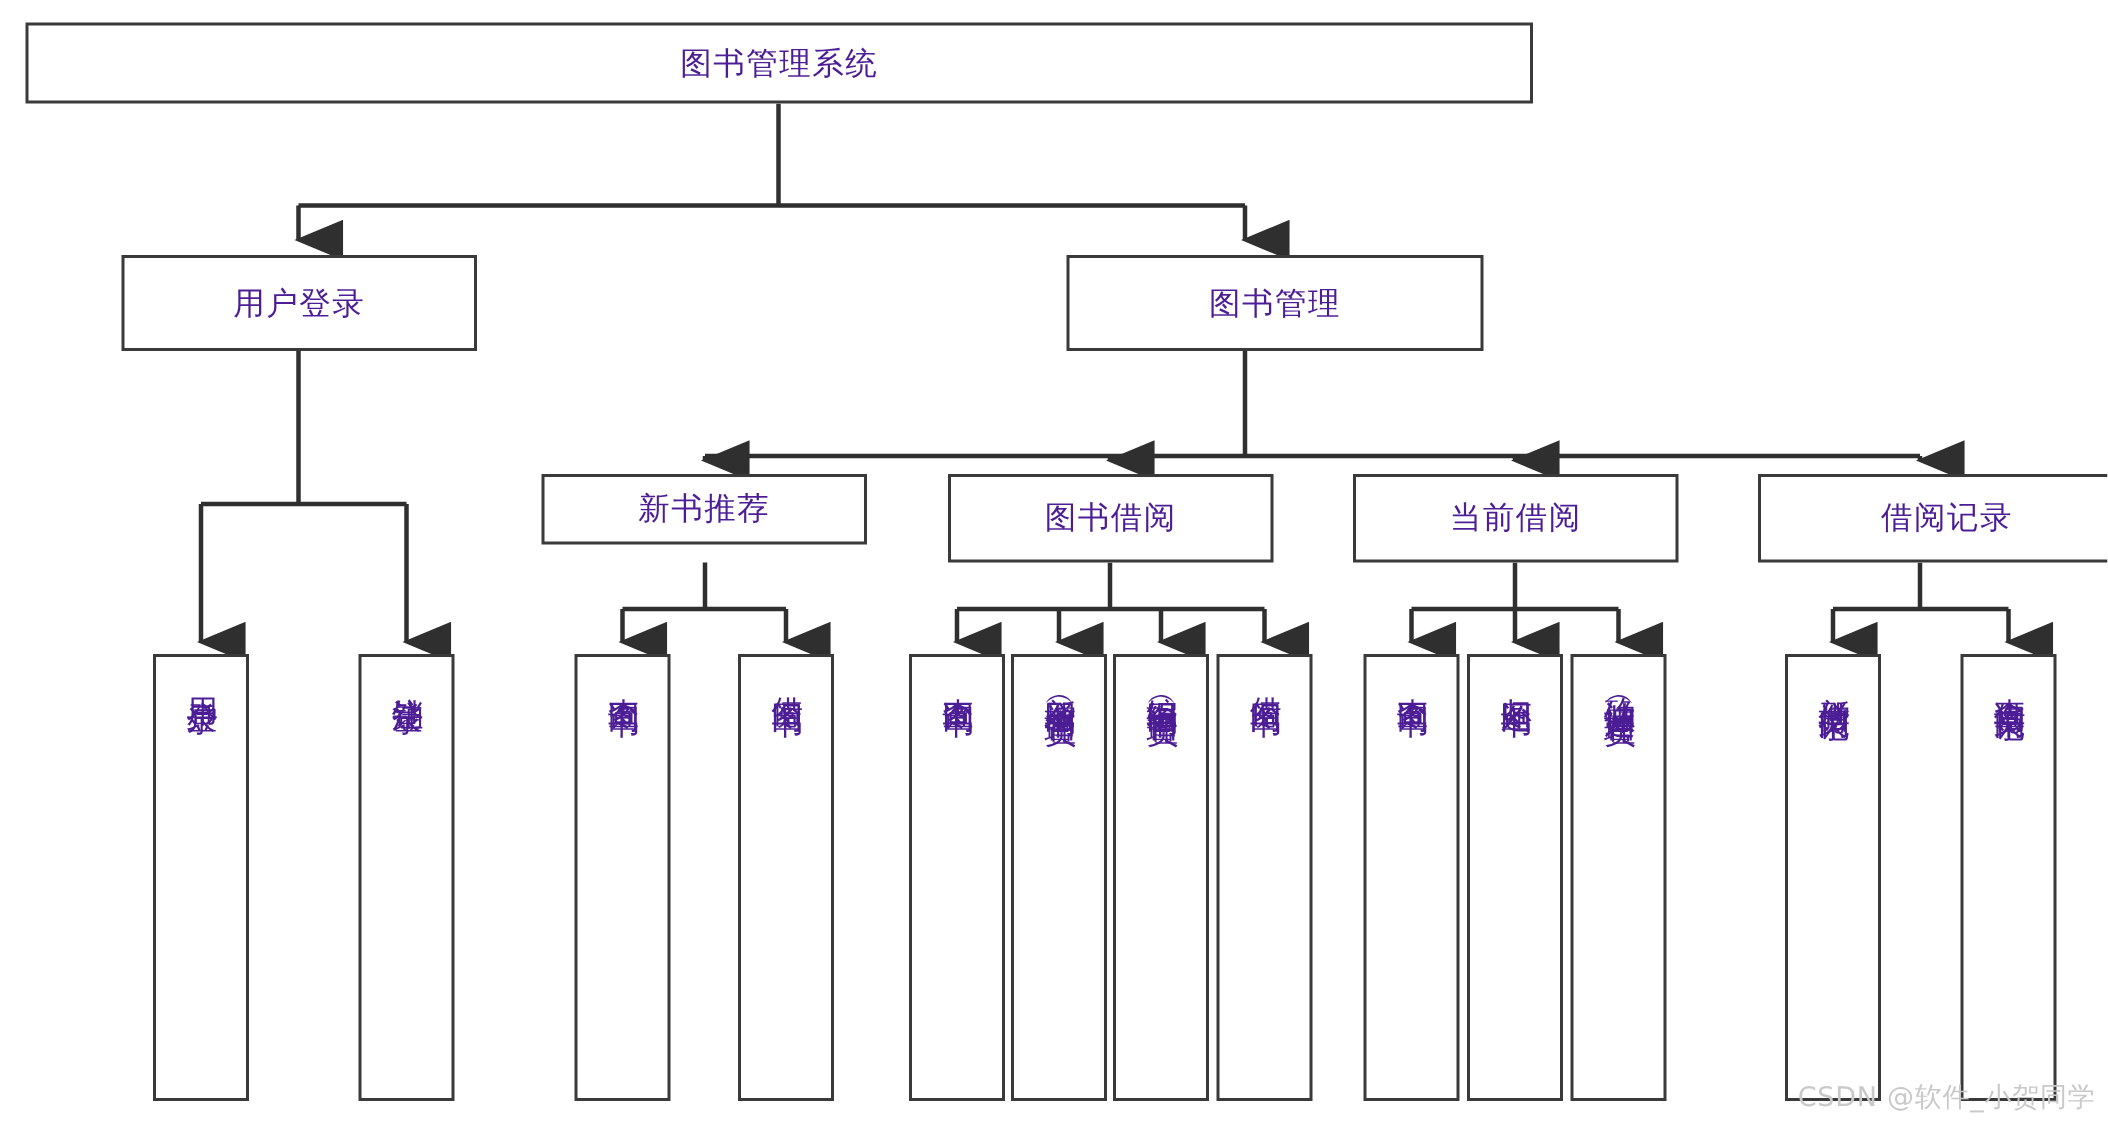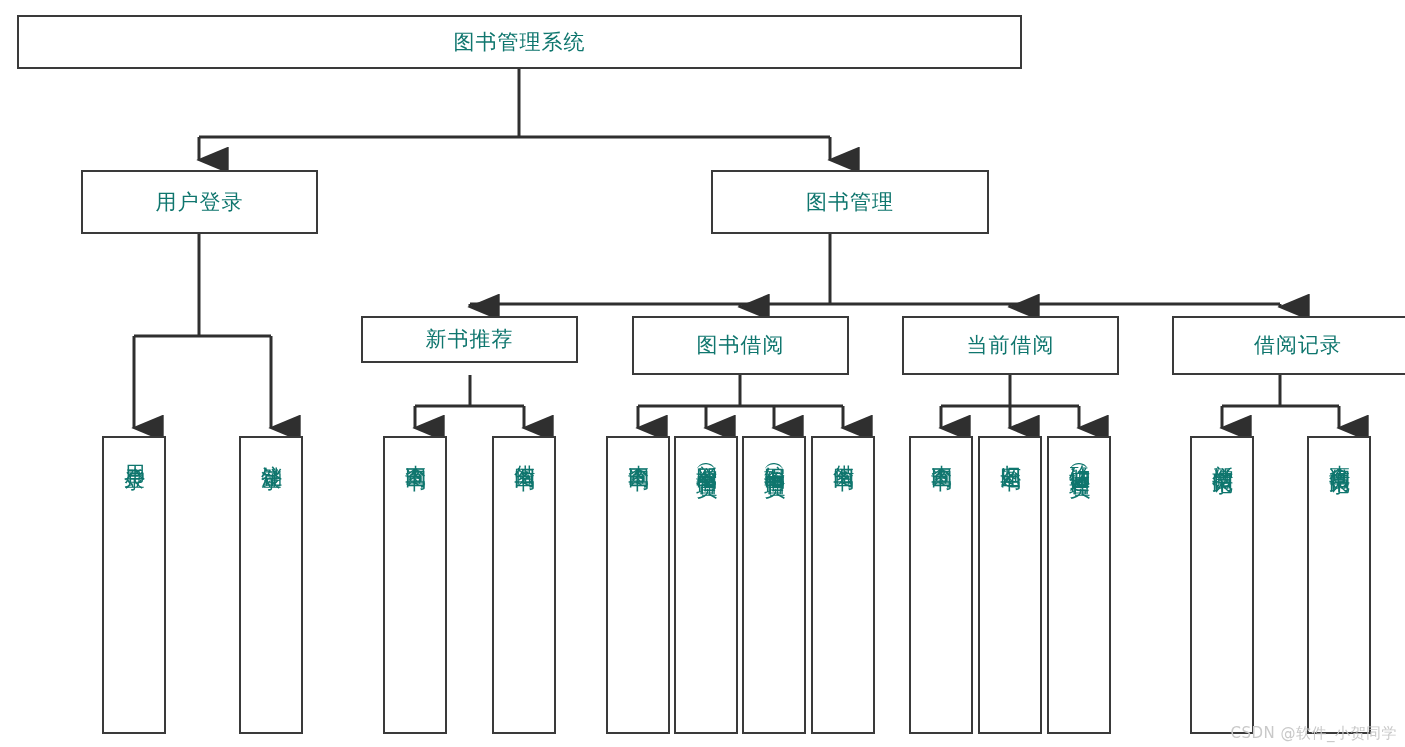--- a/index.html
+++ b/index.html
@@ -27,21 +27,21 @@
     pointer-events: none;
   }
   .node {
     position: absolute;
     box-sizing: border-box;
     background: #ffffff;
     border: 2px solid #3a3a3a;
     display: flex;
     align-items: center;
     justify-content: center;
-    color: #0f766e;
+    color: #4c1d95;
   }
   .node .label {
     display: block;
     text-align: center;
     line-height: 1.06;
     white-space: nowrap;
   }
   
   .node.h .label {
     font-size: 21px;
@@ -63,21 +63,21 @@
     font-size: 21px;
     line-height: 1.12;
     letter-spacing: 2px;
     white-space: nowrap;
     transform: none;
   }
   .watermark {
     position: absolute;
     right: 8px;
     bottom: 4px;
-    font-size: 15px;
+    font-size: 18px;
     color: #c9c9c9;
     letter-spacing: 0.5px;
     white-space: nowrap;
     user-select: none;
   }
 </style>
 </head>
 <body>
 
 <div id="canvas">

